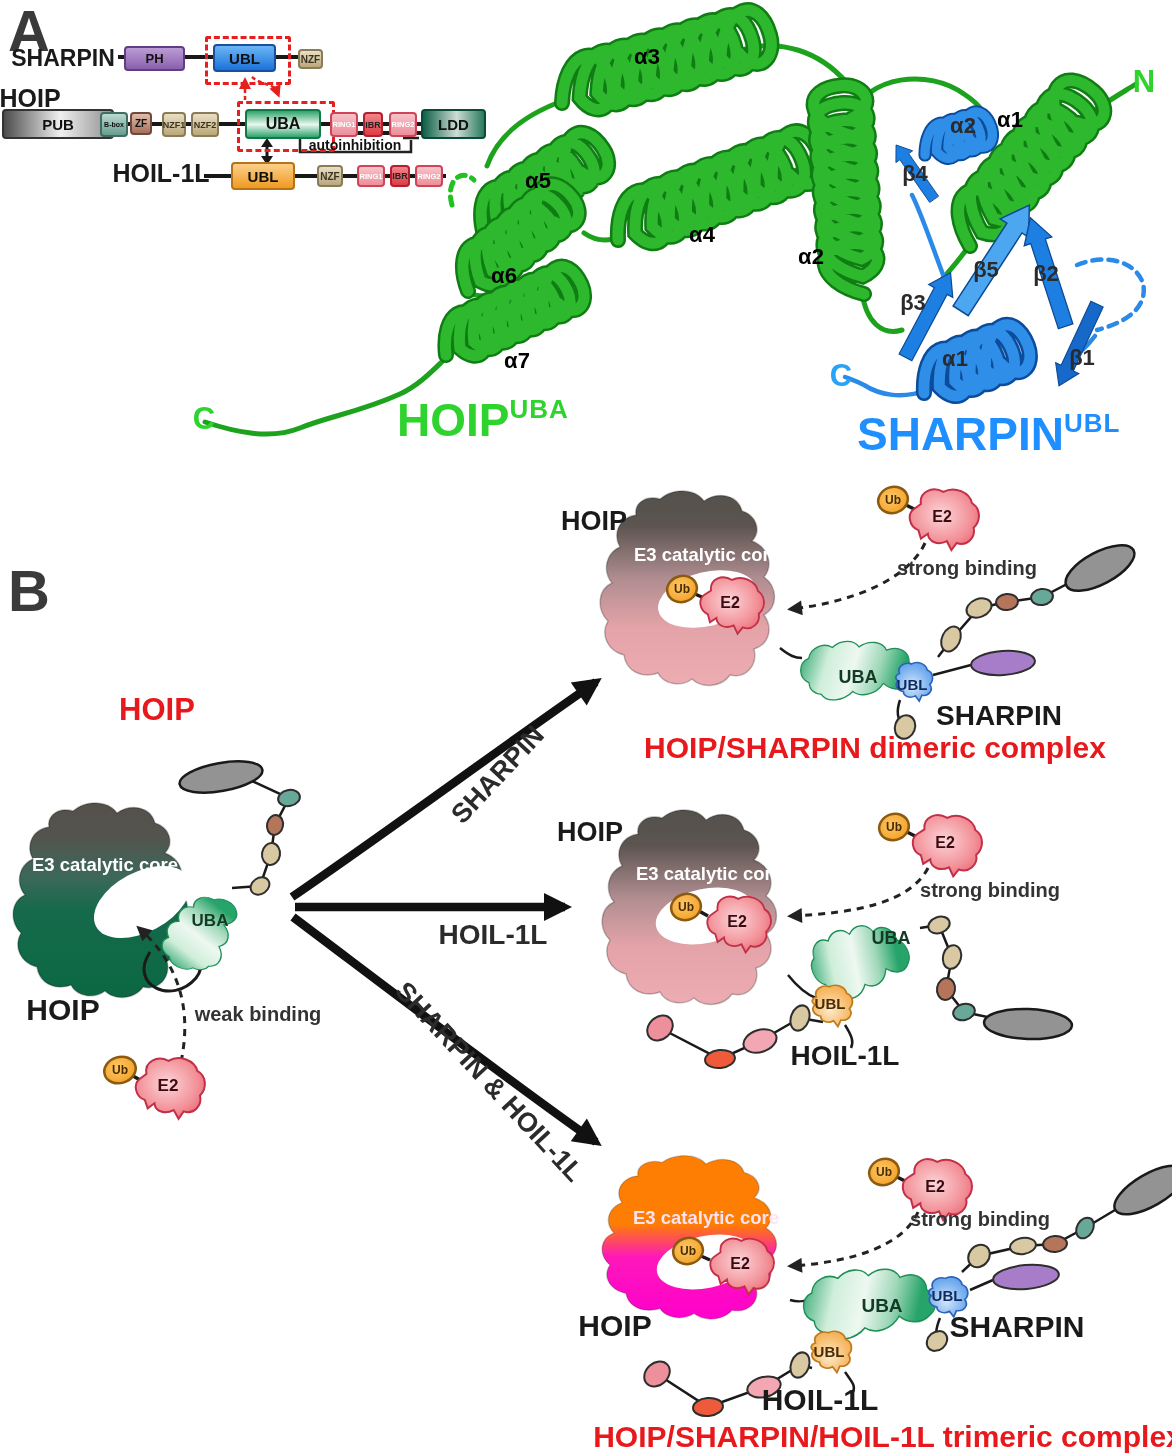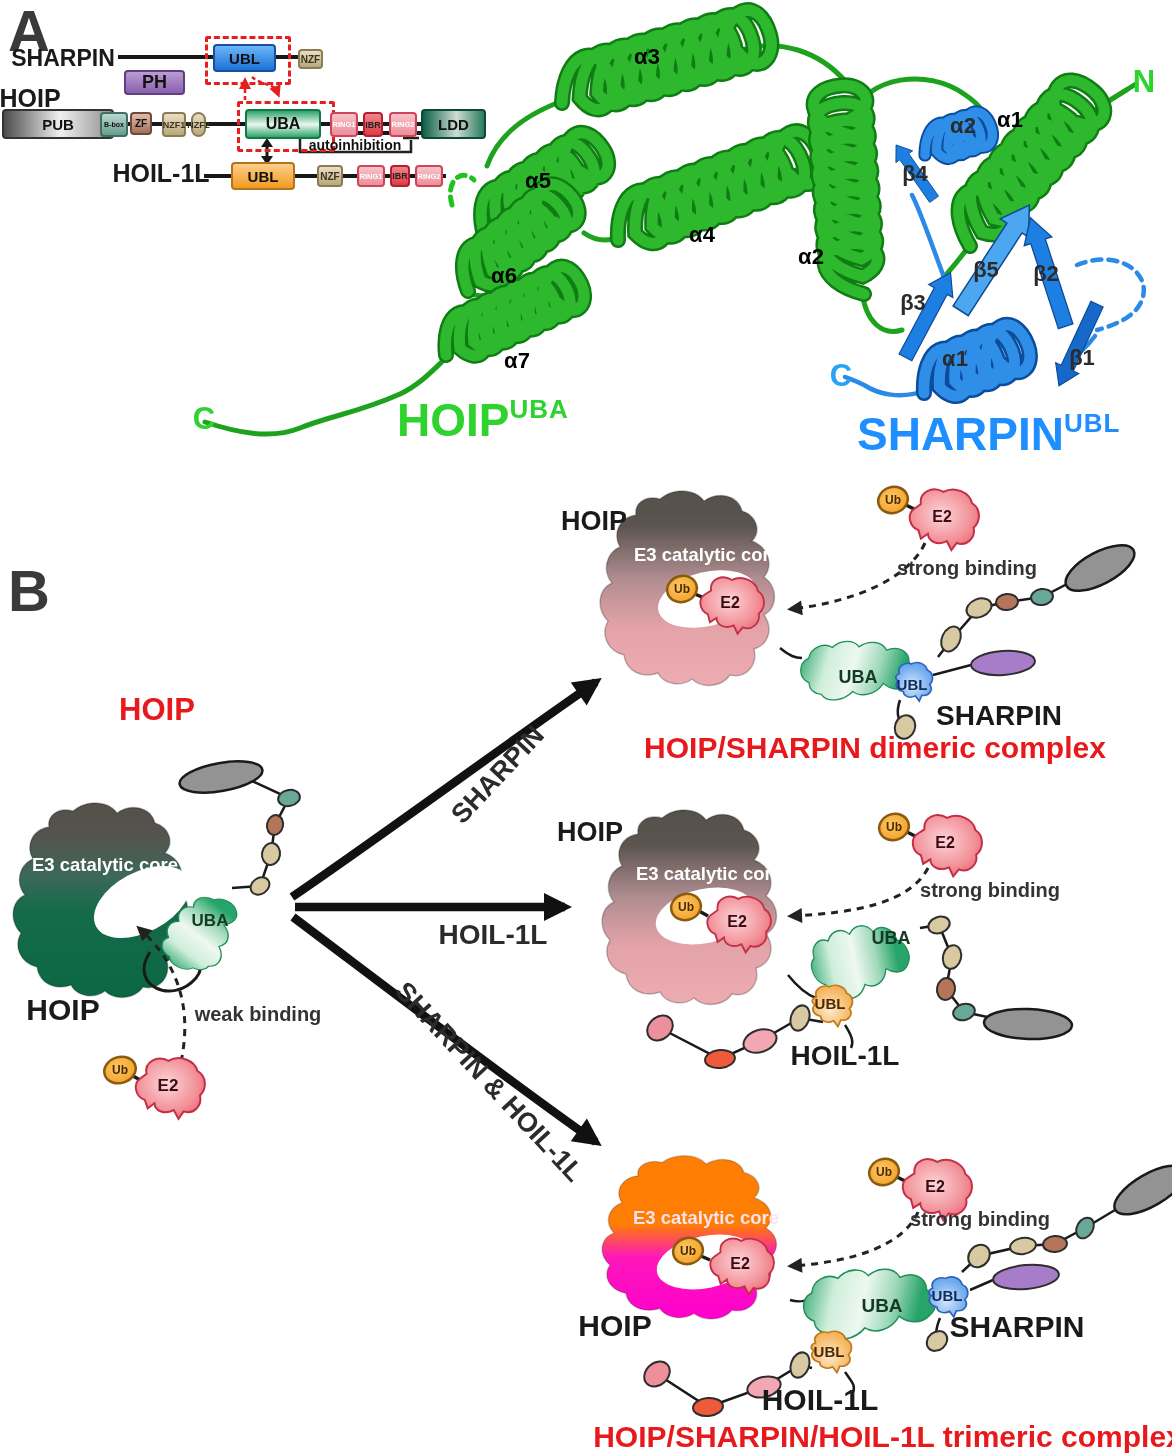--- a/index.html
+++ b/index.html
@@ -18,21 +18,21 @@
   .ubtxt{color:#4a2c00;}
   .e2txt{color:#3a0a12;}
   .rot-neg{transform:translate(-50%,-50%) rotate(-47deg);}
   .rot-pos{transform:translate(-50%,-50%) rotate(47deg);}
   .bigname{position:absolute;z-index:3;font-weight:bold;font-size:46px;line-height:1;}
   .bigname sup{font-size:26px;vertical-align:18px;letter-spacing:1px;}
   .dombox{position:absolute;z-index:2;display:flex;align-items:center;justify-content:center;
           font-weight:bold;border-radius:4px;color:#111;box-sizing:border-box;}
   .connline{position:absolute;z-index:1;background:#181818;}
   .dashbox{position:absolute;z-index:2;border:3px dashed #e61e1e;border-radius:3px;}
-  .d-ph{background:linear-gradient(180deg,#bb9cd4,#8a60ad);border:2px solid #5f3f80;font-size:18px;margin-top:24px;}
+  .d-ph{background:linear-gradient(180deg,#bb9cd4,#8a60ad);border:2px solid #5f3f80;font-size:13px;}
   .d-ublb{background:linear-gradient(180deg,#6cb6f7,#1b72d8);border:2px solid #1b4f9e;font-size:15px;}
   .d-nzf{background:linear-gradient(180deg,#eadfc4,#b9a87c);border:2px solid #8a7c56;font-size:10px;color:#3a3320;}
   .d-nzfs{background:linear-gradient(180deg,#eadfc4,#b9a87c);border:2px solid #8a7c56;font-size:9px;color:#3a3320;}
   .d-pub{background:linear-gradient(90deg,#4c4c4c,#f0f0f0 52%,#8f8f8f);border:2px solid #333;font-size:15px;}
   .d-bbox{background:linear-gradient(180deg,#bcd8cf,#679d8e);border:2px solid #3f6f62;font-size:7px;}
   .d-zf{background:linear-gradient(180deg,#e0bcae,#a5705c);border:2px solid #6f4a3a;font-size:10px;}
   .d-uba{background:linear-gradient(180deg,#2fa46b,#e9f7ee 52%,#2fa46b);border:2px solid #0f7a48;font-size:16px;}
   .d-ring{background:linear-gradient(180deg,#f7c3ca,#ec8f9b);border:2px solid #d04458;font-size:7.5px;color:#fff;}
   .d-ibr{background:linear-gradient(180deg,#f0858b,#dd3c44);border:2px solid #b22030;font-size:9px;color:#222;}
   .d-ldd{background:linear-gradient(90deg,#0f6048,#cddcd4 55%,#2a7a5e);border:2px solid #0a4a38;font-size:15px;}
@@ -297,21 +297,21 @@
 <div class="dombox d-ublb" style="left:213px;top:44px;width:63px;height:28px;">UBL</div>
 <div class="dombox d-nzf" style="left:298px;top:49px;width:25px;height:20px;">NZF</div>
 <div class="dashbox" style="left:205px;top:36px;width:80px;height:43px;"></div>
 
 <span class="lbl" style="left:30px;top:98px;font-size:25px;color:#1a1a1a;">HOIP</span>
 <div class="connline" style="left:88px;top:122px;width:336px;height:4px;"></div>
 <div class="dombox d-pub" style="left:2px;top:109px;width:112px;height:30px;">PUB</div>
 <div class="dombox d-bbox" style="left:100px;top:112px;width:28px;height:25px;">B-box</div>
 <div class="dombox d-zf" style="left:130px;top:112px;width:22px;height:23px;">ZF</div>
 <div class="dombox d-nzfs" style="left:162px;top:112px;width:24px;height:25px;">NZF1</div>
-<div class="dombox d-nzfs" style="left:191px;top:112px;width:15px;height:25px;border-radius:11px;">NZF2</div>
+<div class="dombox d-nzfs" style="left:191px;top:112px;width:28px;height:25px;">NZF2</div>
 <div class="dombox d-uba" style="left:245px;top:109px;width:76px;height:30px;">UBA</div>
 <div class="dashbox" style="left:237px;top:101px;width:92px;height:45px;"></div>
 <div class="dombox d-ring" style="left:330px;top:112px;width:28px;height:25px;">RING1</div>
 <div class="dombox d-ibr" style="left:363px;top:112px;width:20px;height:25px;">IBR</div>
 <div class="dombox d-ring" style="left:389px;top:112px;width:28px;height:25px;">RING2</div>
 <div class="dombox d-ldd" style="left:421px;top:109px;width:65px;height:30px;">LDD</div>
 <div class="connline" style="left:332px;top:131px;width:154px;height:4px;"></div>
 <span class="lbl" style="left:355px;top:145px;font-size:14px;color:#111;">autoinhibition</span>
 
 <span class="lbl" style="left:161px;top:173px;font-size:25px;color:#1a1a1a;">HOIL-1L</span>

